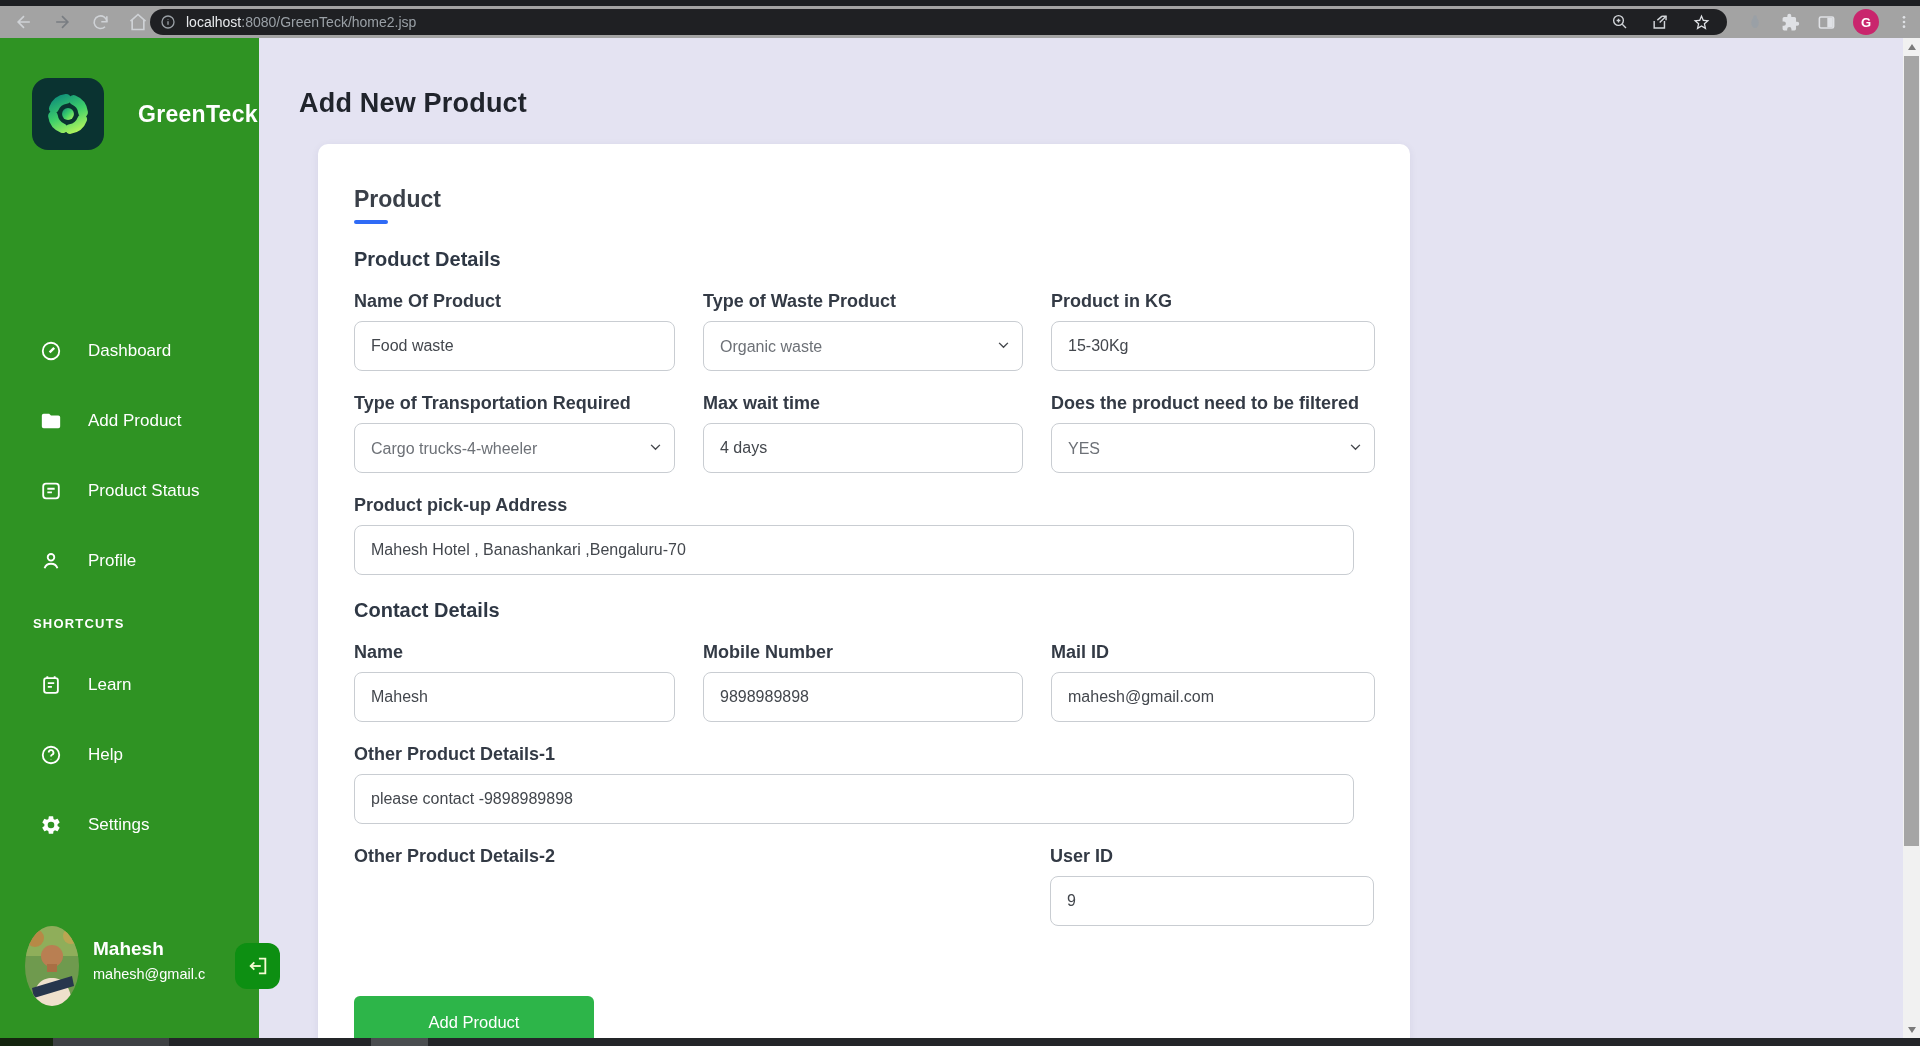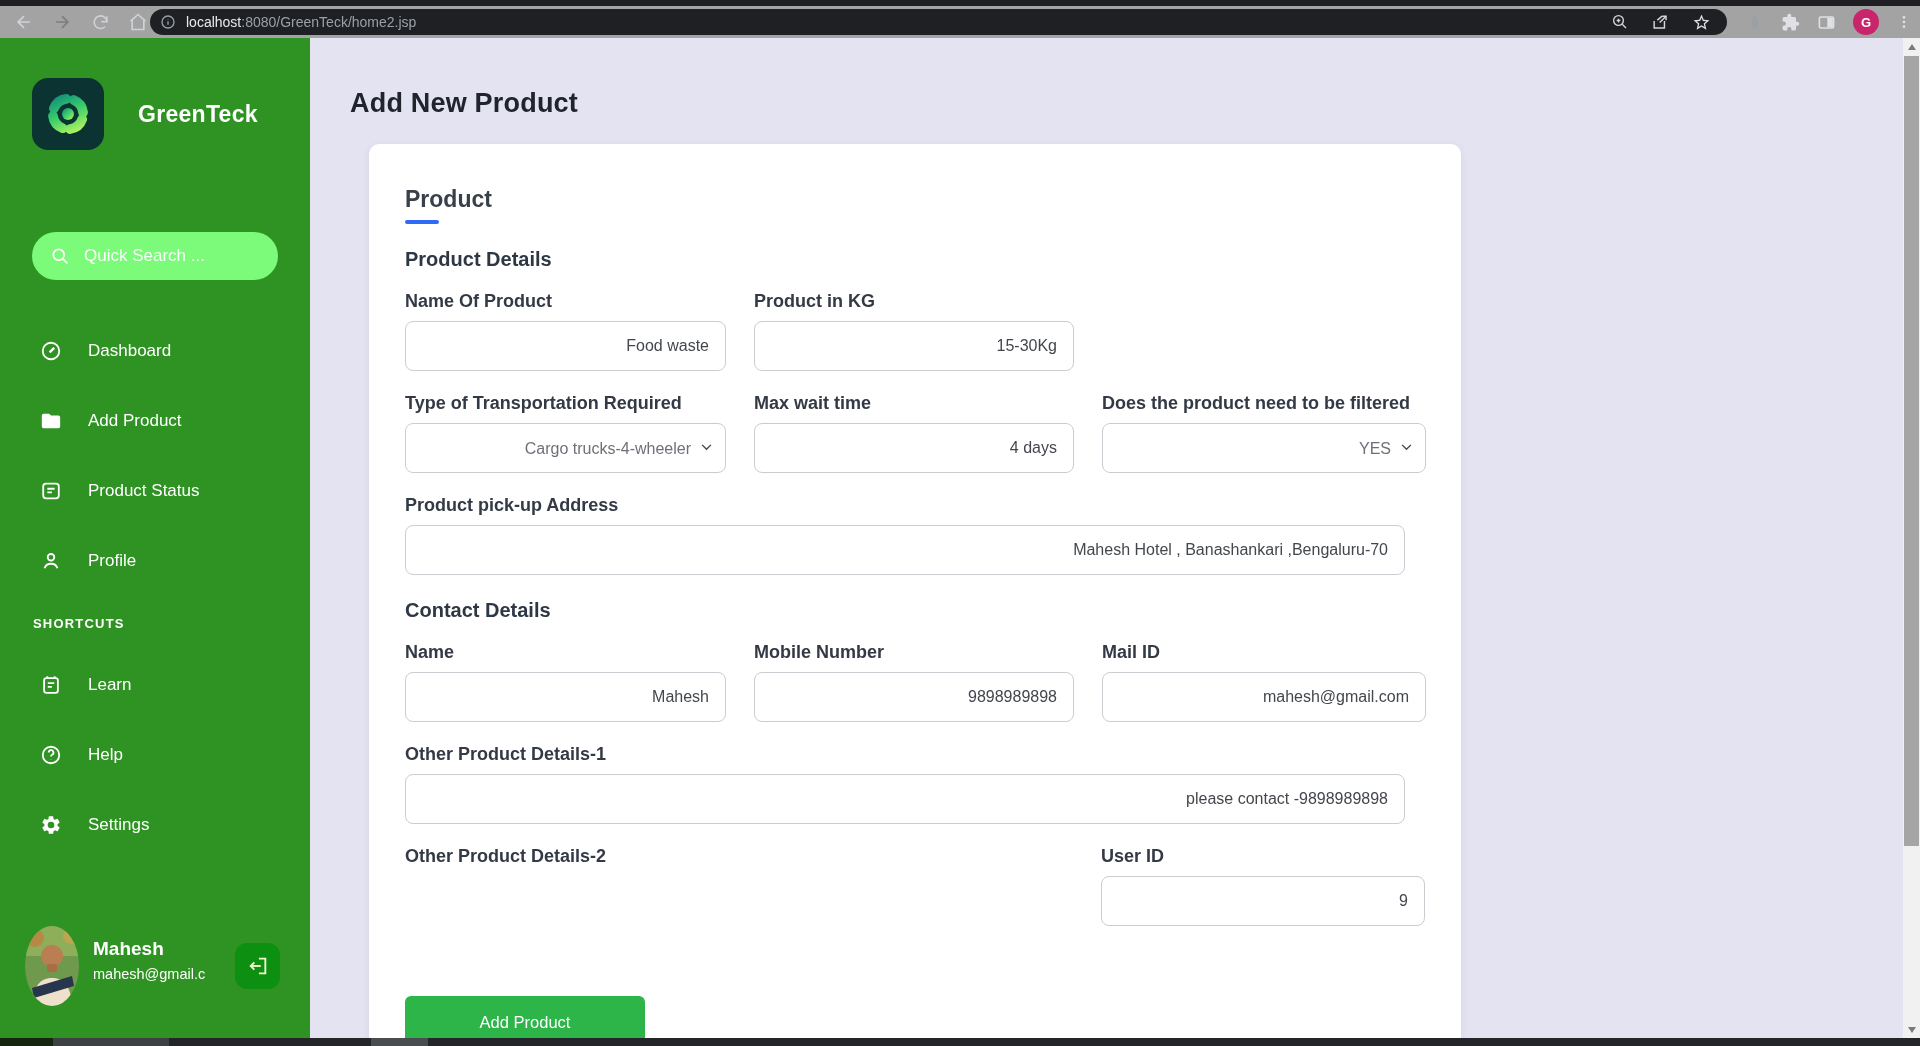--- a/index.html
+++ b/index.html
@@ -16,21 +16,21 @@
   .omni-url .host { color:#e8eaed; }
   .omni-url .rest { color:#9aa0a6; }
   .omni-right { margin-left:auto; display:flex; align-items:center; gap:22px; padding-right:6px; }
   .toolbar-right { position:absolute; right:8px; top:6px; height:32px; display:flex; align-items:center; gap:17px; }
   .avatar-g { width:26px; height:26px; border-radius:50%; background:#c9256d; color:#fff; font-size:13px; font-weight:700; display:flex; align-items:center; justify-content:center; }
 
   
   .app { position:absolute; top:38px; left:0; width:1920px; height:1000px; display:flex; }
 
   
-  .sidebar { width:310px; height:100%; background:#2f9323; color:#fff; position:relative; flex:none; }
+  .sidebar { width:259px; height:100%; background:#2f9323; color:#fff; position:relative; flex:none; }
   .brand-row { display:flex; align-items:center; gap:34px; padding:40px 0 0 32px; }
   .brand-logo { width:72px; height:72px; border-radius:16px; background:#0a3331; display:flex; align-items:center; justify-content:center; }
   .brand-name { font-size:23px; font-weight:700; letter-spacing:.3px; }
   .search-pill { position:absolute; left:32px; top:194px; width:246px; height:48px; background:#7cfa79; border-radius:24px; display:flex; align-items:center; padding-left:18px; gap:14px; }
   .search-pill input { border:none; outline:none; background:transparent; color:#fff; font-size:17px; width:160px; font-family:inherit; }
   .search-pill input::placeholder { color:#ffffff; opacity:.95; }
   .menu { position:absolute; left:0; top:292px; width:100%; }
   .menu-item { display:flex; align-items:center; gap:26px; padding-left:40px; height:42px; margin-bottom:28px; cursor:pointer; }
   .menu-item span.lbl { font-size:17px; font-weight:500; }
   .shortcuts-label { position:absolute; left:33px; top:578px; font-size:13px; font-weight:700; letter-spacing:1.2px; }
@@ -43,21 +43,21 @@
 
   
   .main { flex:1; height:100%; padding:50px 0 8px 40px; position:relative; }
   .page-title { font-size:27px; font-weight:800; color:#20242c; letter-spacing:.2px; }
   .card { margin:25px 0 0 19px; width:1092px; height:920px; background:#fff; border-radius:10px; box-shadow:0 2px 8px rgba(40,40,80,.07); padding:42px 36px 0 36px; }
   .card-title { font-size:23px; font-weight:700; color:#3a4049; }
   .title-underline { width:34px; height:4px; border-radius:2px; background:#2f6bf6; margin-top:7px; }
   .section-title { font-size:20px; font-weight:600; color:#2e3744; margin-top:24px; margin-bottom:20px; }
   .grid3 { display:grid; grid-template-columns:321px 320px 324px; column-gap:28px; margin-bottom:22px; }
   .field label { display:block; font-size:18px; font-weight:600; color:#333a45; margin-bottom:9px; }
-  .field input, .field select { width:100%; height:50px; border:1.4px solid #c9cdd2; border-radius:8px; padding:0 16px; font-size:16px; color:#43474d; background:#fff; outline:none; font-family:inherit;text-align:right; }
+  .field input, .field select { width:100%; height:50px; border:1.4px solid #c9cdd2; border-radius:8px; padding:0 16px; font-size:16px; color:#43474d; background:#fff; outline:none; font-family:inherit; }
   .field select { appearance:none; -webkit-appearance:none; color:#6d7177; padding-right:34px; }
   .select-wrap { position:relative; }
   .select-wrap .chev { position:absolute; right:14px; top:21px; pointer-events:none; }
   .row-flex { display:flex; justify-content:space-between; margin-bottom:22px; }
   .w-wide { width:1000px !important; }
   .f-other2 { width:495px; }
   .f-userid { width:324px; }
   .submit-btn { margin-top:48px; width:240px; height:52px; background:#2db549; color:#fff; border:none; border-radius:6px; font-size:16.5px; font-weight:500; cursor:pointer; font-family:inherit; }
 
   
@@ -163,27 +163,20 @@
                 <stop offset="1" stop-color="#b9f65c"></stop>
             </linearGradient>
           </defs>
           <circle cx="24" cy="24" r="14" fill="none" stroke="url(#lg)" stroke-width="9" stroke-dasharray="15 7" stroke-linecap="round" transform="rotate(20 24 24)"></circle>
           <circle cx="24" cy="24" r="5.5" fill="url(#lg)"></circle>
         </svg>
       </div>
       <div class="brand-name">GreenTeck</div>
     </div>
 
-    <div class="search-pill">
-      <svg width="20" height="20" viewBox="0 0 24 24" fill="none" stroke="#ffffff" stroke-width="2.2">
-          <circle cx="10.5" cy="10.5" r="6.5"></circle>
-          <path d="M15.5 15.5L21 21"></path>
-        </svg>
-      <input placeholder="Quick Search ..." style="">
-    </div>
 
     <div class="menu">
       <div class="menu-item">
         <svg width="22" height="22" viewBox="0 0 24 24" fill="none" stroke="#fff" stroke-width="2">
             <circle cx="12" cy="12" r="9"></circle>
             <path d="M15.5 8.5l-5 5" stroke-width="2.6"></path>
           </svg>
         <span class="lbl">Dashboard</span>
       </div>
       <div class="menu-item">
@@ -267,20 +260,31 @@
       <div class="title-underline"></div>
 
       <div class="section-title">Product Details</div>
 
       <div class="grid3">
         <div class="field">
           <label>Name Of Product</label>
           <input value="Food waste" style="">
         </div>
         <div class="field">
+          <label>Type of Waste Product</label>
+          <div class="select-wrap">
+            <select><option>Organic waste</option></select>
+            <span class="chev">
+                <svg width="11" height="7" viewBox="0 0 12 8" fill="none" stroke="#44474c" stroke-width="1.6">
+                  <path d="M1 1l5 5 5-5"></path>
+                </svg>
+              </span>
+          </div>
+        </div>
+        <div class="field">
           <label>Product in KG</label>
           <input value="15-30Kg" style="">
         </div>
       </div>
 
       <div class="grid3">
         <div class="field">
           <label>Type of Transportation Required</label>
           <div class="select-wrap">
             <select><option>Cargo trucks-4-wheeler</option></select>

